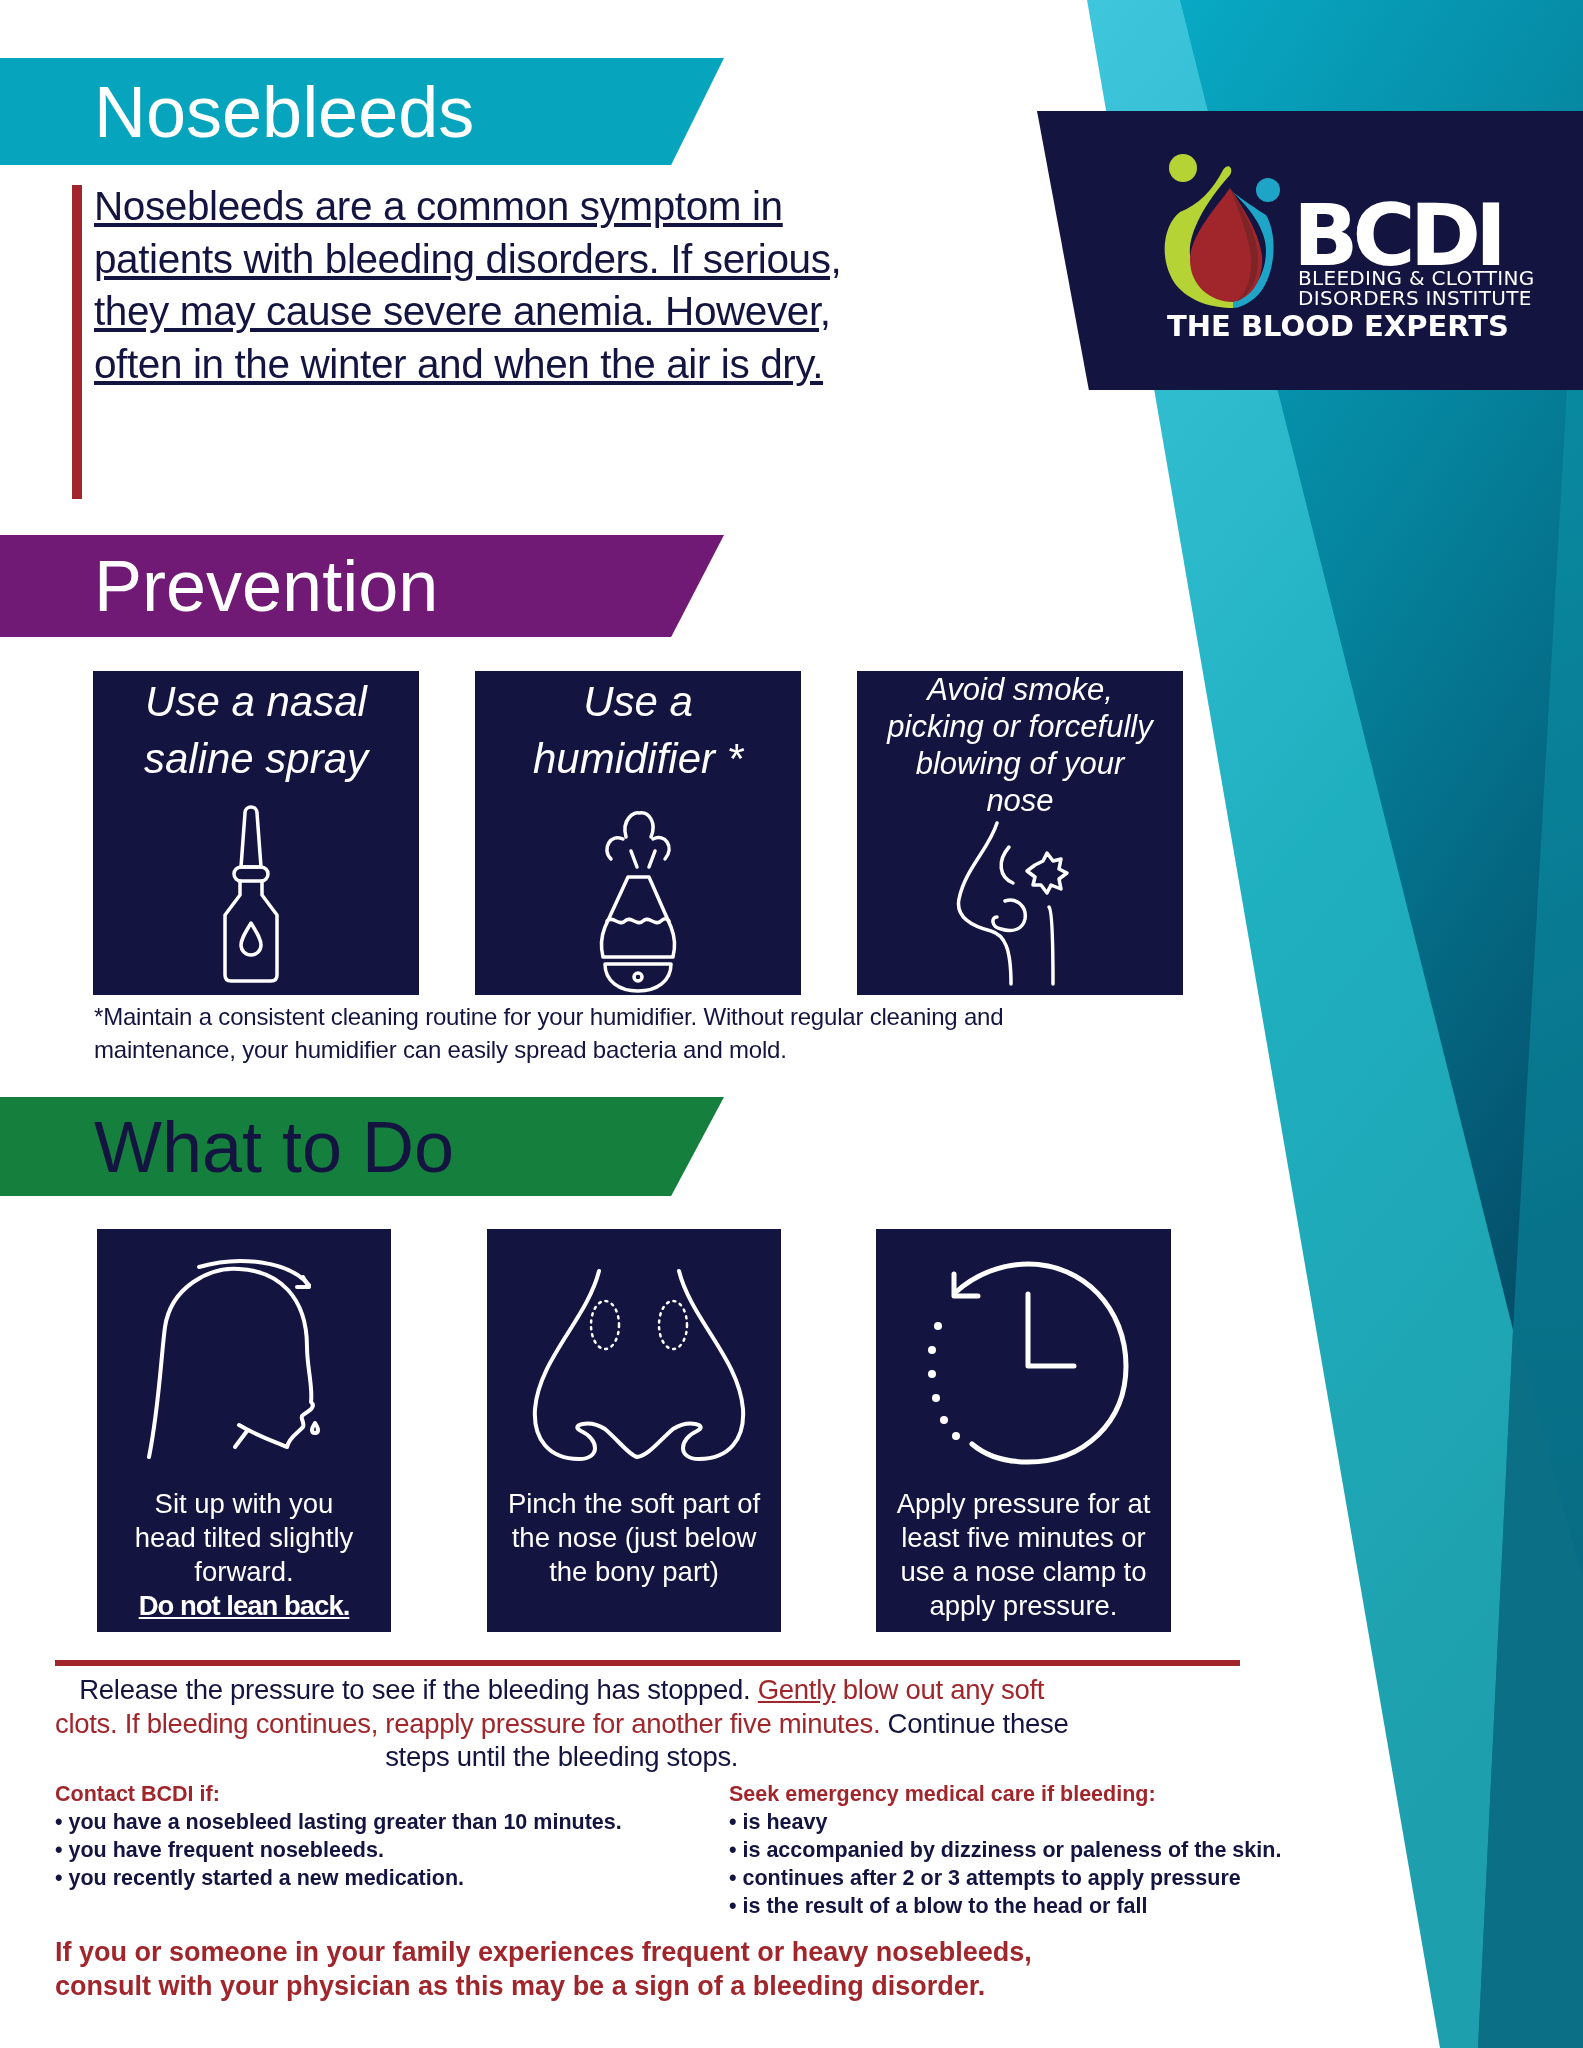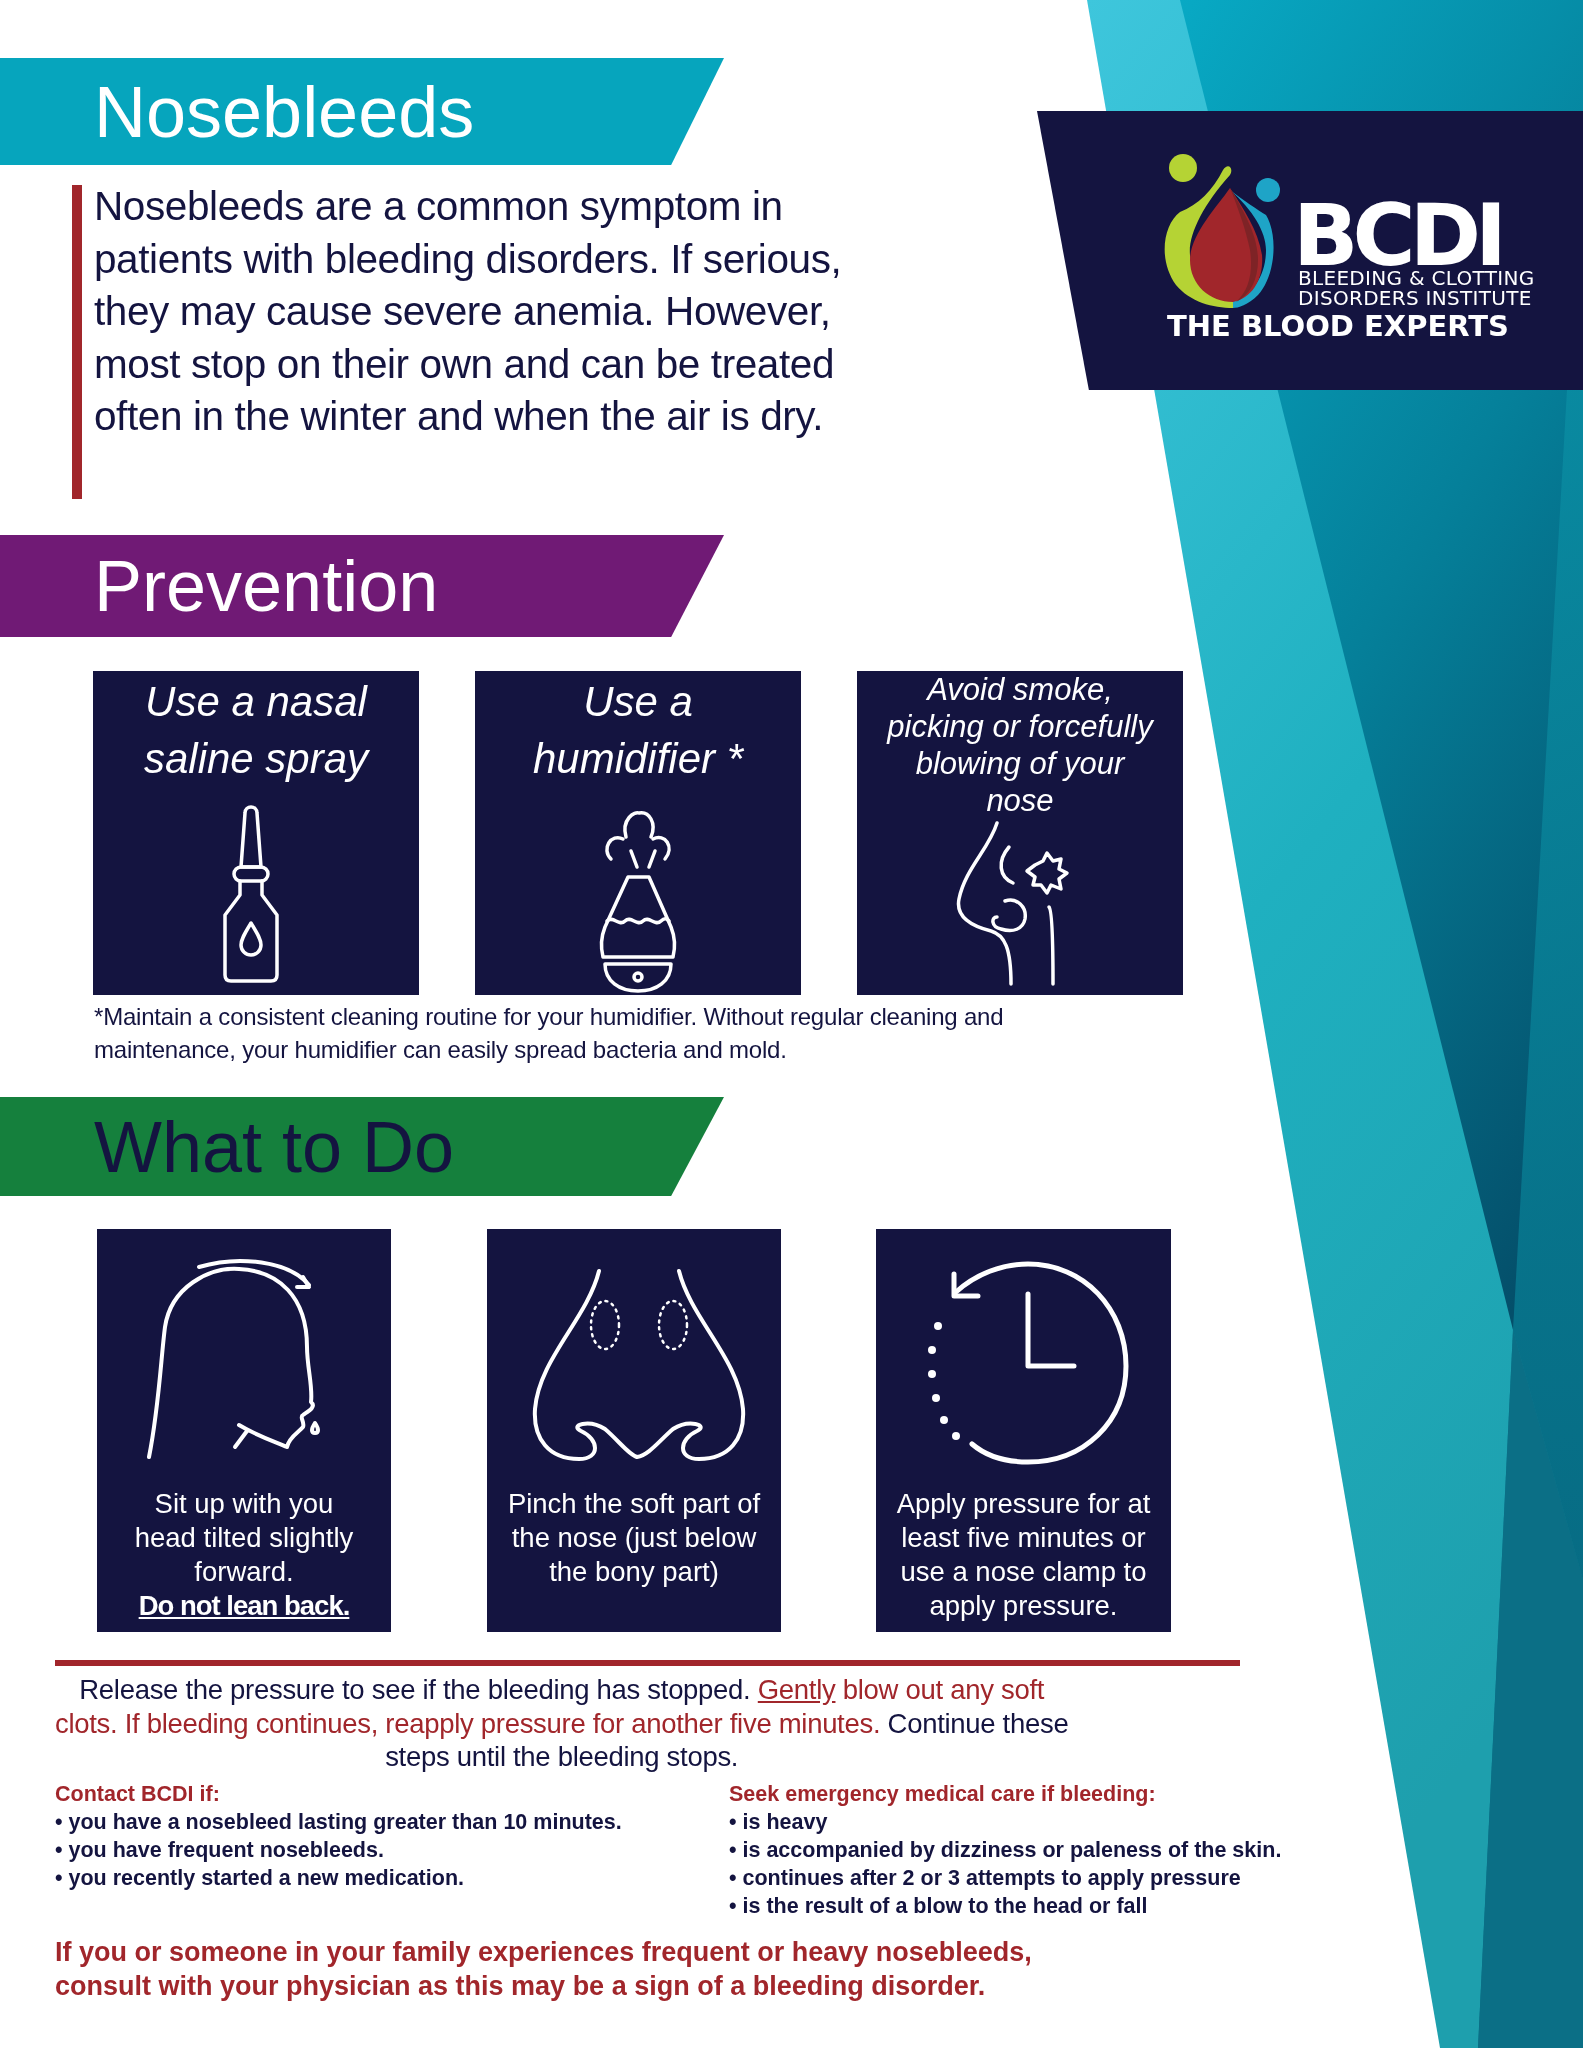--- a/index.html
+++ b/index.html
@@ -19,21 +19,21 @@
     #banner-nosebleeds .banner-title { color: #ffffff; }
     #banner-prevention { top: 535px; height: 102px; background: #701a75; }
     #banner-prevention .banner-title { color: #ffffff; }
     #banner-whattodo { top: 1097px; height: 99px; background: #15803d; padding-left: 12px; }
     #banner-whattodo .banner-title { color: #141440; }
 
     
     #intro-bar { left: 72px; top: 185px; width: 10px; height: 314px; background: #a1262b; }
     #intro-text { left: 94px; top: 180px; width: 880px; font-size: 40.5px; line-height: 52.5px;
       color: #141440; letter-spacing: -0.4px; }
-    #intro-text span { display: block; white-space: nowrap; }
+    #intro-text span { display: block; white-space: nowrap; text-decoration: underline; }
 
     
     #logo-box { left: 1037px; top: 111px; width: 546px; height: 279px; background: #141440;
       clip-path: polygon(0 0, 100% 0, 100% 100%, 9.5% 100%); }
     #logo-mark { left: 1158px; top: 150px; width: 132px; height: 160px; }
     #logo-word { left: 1293px; top: 168px; font-family: "DejaVu Sans", sans-serif; font-weight: bold;
       font-size: 86px; line-height: 1; color: #ffffff; letter-spacing: -6px; margin-top: 24px; }
     #logo-sub1, #logo-sub2 { left: 1298px; font-family: "DejaVu Sans", sans-serif; font-size: 20px;
       color: #ffffff; letter-spacing: 0.3px; line-height: 1; white-space: nowrap; }
     #logo-sub1 { top: 268px; }
@@ -112,21 +112,20 @@
 
 <div id="banner-nosebleeds" class="banner">
   <div class="banner-title">Nosebleeds</div>
 </div>
 
 <div id="intro-bar" class="abs"></div>
 <div id="intro-text" class="abs">
   <span>Nosebleeds are a common symptom in</span>
   <span>patients with bleeding disorders. If serious,</span>
   <span>they may cause severe anemia. However,</span>
-  <span>most stop on their own and can be treated</span>
   <span>often in the winter and when the air is dry.</span>
 </div>
 
 <div id="banner-prevention" class="banner">
   <div class="banner-title">Prevention</div>
 </div>
 
 <div id="ptile-1" class="tile" style="left:93px; top:671px; width:326px; height:324px;">
   <div class="ptile-title" style="top:2px;">
     <span>Use a nasal</span>

